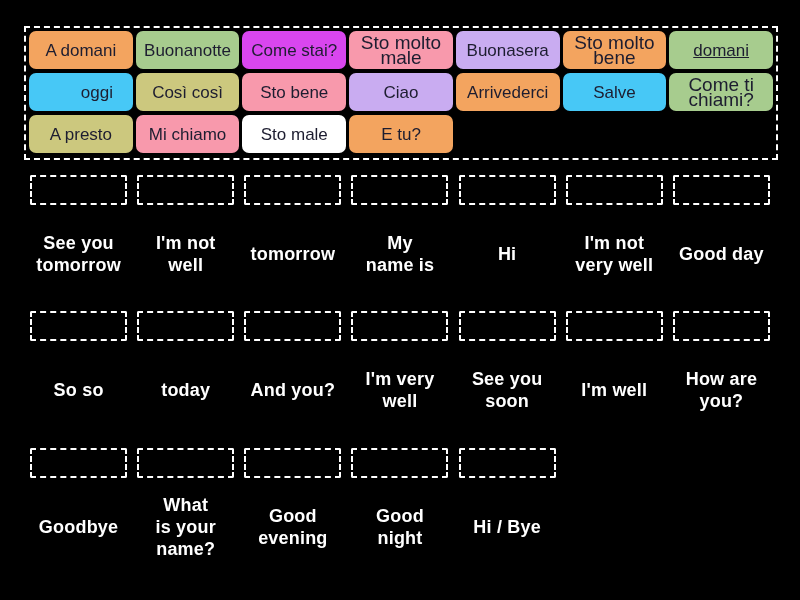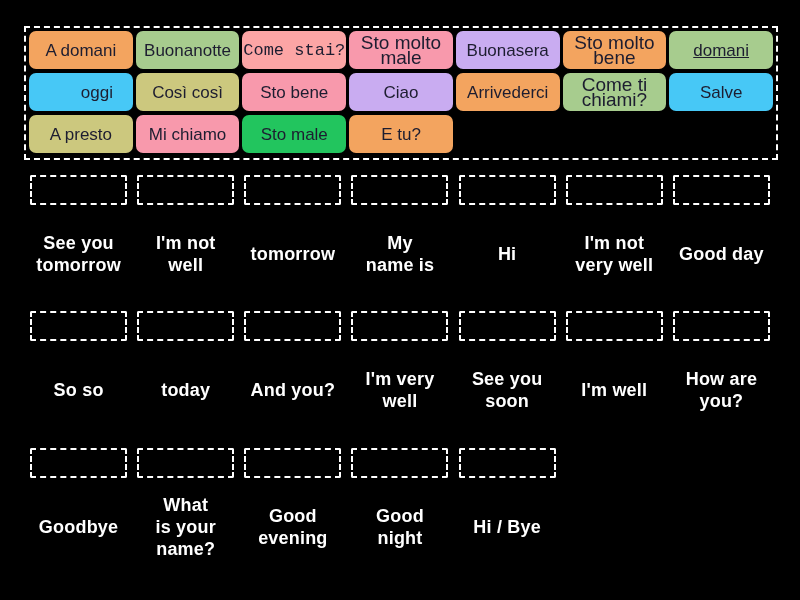--- a/index.html
+++ b/index.html
@@ -74,38 +74,38 @@
     white-space:pre-line;
     letter-spacing:0.2px;
   }
 </style>
 </head>
 <body>
 
 <div class="tile-panel" id="tilePanel">
     <div class="tile" style="background: rgb(243, 164, 95);">A domani</div>
     <div class="tile" style="background: rgb(167, 204, 142);">Buonanotte</div>
-    <div class="tile" style="background: #fca5a5; font-family: Liberation Mono, monospace;">Come stai?</div>
+    <div class="tile" style="background: #d946ef;">Come stai?</div>
     <div class="tile small" style="background: rgb(248, 153, 172);">Sto molto
 male</div>
     <div class="tile" style="background: rgb(201, 172, 241);">Buonasera</div>
     <div class="tile small" style="background: rgb(243, 164, 95);">Sto molto
 bene</div>
     <div class="tile" style="background: rgb(167, 204, 142); text-decoration: underline;">domani</div>
     <div class="tile" style="background: rgb(71, 200, 246); padding-left: 32px;">oggi</div>
     <div class="tile" style="background: rgb(204, 200, 126);">Così così</div>
     <div class="tile" style="background: rgb(248, 153, 172);">Sto bene</div>
     <div class="tile" style="background: rgb(201, 172, 241);">Ciao</div>
     <div class="tile" style="background: rgb(243, 164, 95);">Arrivederci</div>
+    <div class="tile" style="background: rgb(71, 200, 246);">Salve</div>
     <div class="tile small" style="background: rgb(167, 204, 142);">Come ti
 chiami?</div>
-    <div class="tile" style="background: rgb(71, 200, 246);">Salve</div>
     <div class="tile" style="background: rgb(204, 200, 126);">A presto</div>
     <div class="tile" style="background: rgb(248, 153, 172);">Mi chiamo</div>
-    <div class="tile" style="background: #22c55e; text-align: right;">Sto male</div>
+    <div class="tile" style="background: #ffffff; text-align: right;">Sto male</div>
     <div class="tile" style="background: rgb(243, 164, 95);">E tu?</div>
   </div>
 
 <div class="group group-0" id="group0">
   <div class="slots-row">
       <div class="slot"></div>
       <div class="slot"></div>
       <div class="slot"></div>
       <div class="slot"></div>
       <div class="slot"></div>

